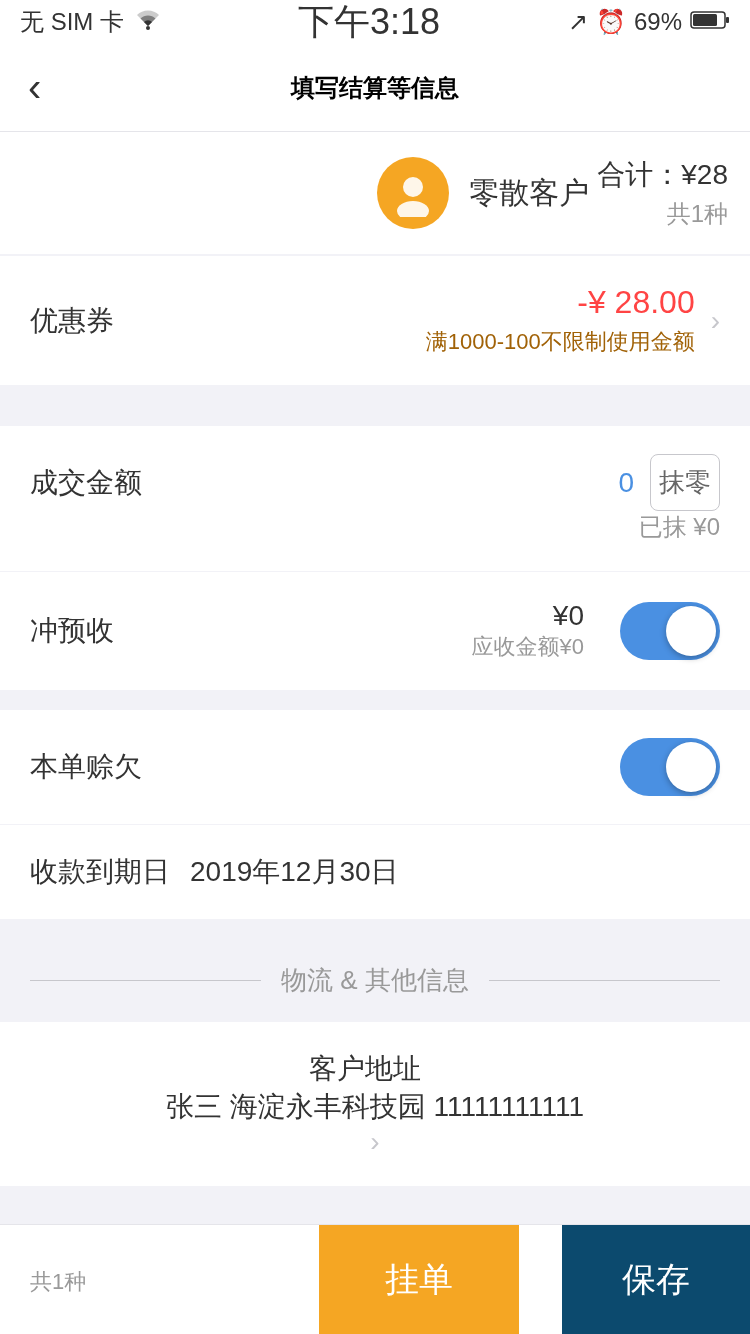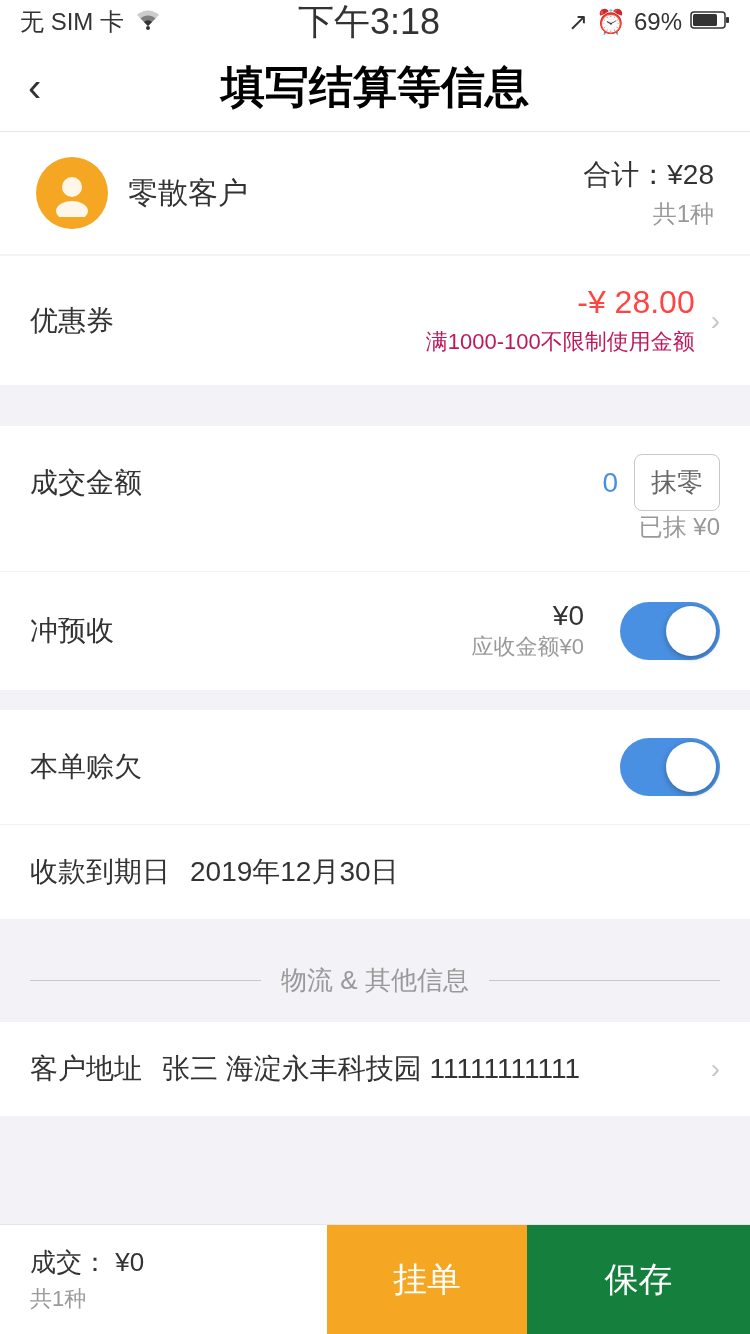--- a/index.html
+++ b/index.html
@@ -43,43 +43,43 @@
       border-bottom: 1px solid #e5e5ea;
     }
     .nav-back {
       position: absolute;
       left: 28px;
       font-size: 40px;
       color: #333;
       cursor: pointer;
     }
     .nav-title {
-      font-size: 44px;
+      font-size: 24px;
       font-weight: 600;
       color: #000;
     }
 
     
     .content {
       padding-bottom: 120px;
     }
 
     
     .card {
       background: #fff;
       margin-bottom: 20px;
     }
 
     
     .customer-row {
       background: #fff;
-      padding: 24px 36px;
-      display: flex;
-      align-items: center;
-      justify-content: space-between;
+      padding: 24px 22px;
+      display: flex;
+      align-items: center;
+      justify-content: flex-end;
       margin-bottom: 2px;
     }
     .customer-left { display: flex; align-items: center; gap: 20px; }
     .avatar {
       width: 72px;
       height: 72px;
       border-radius: 50%;
       background: #f5a623;
       display: flex;
       align-items: center;
@@ -99,31 +99,31 @@
       display: flex;
       align-items: center;
       justify-content: space-between;
       border-bottom: 1px solid #f2f2f7;
     }
     .row-label { font-size: 28px; color: #333; }
     .row-right { display: flex; align-items: center; gap: 16px; }
     .row-value { font-size: 28px; color: #333; text-align: right; }
     .row-value.blue { color: #4a90e2; }
     .row-value.discount { font-size: 32px; color: #ff4444; font-weight: 500; }
-    .row-sub { font-size: 22px; color: #be185d; margin-top: 6px; text-align: right; }
+    .row-sub { font-size: 22px; color: #a16207; margin-top: 6px; text-align: right; }
     .chevron {
       color: #c7c7cc;
       font-size: 28px;
     }
 
     
     .round-zero-btn {
       border: 1px solid #c7c7cc;
       border-radius: 8px;
-      padding: 10px 16px;
+      padding: 10px 8px;
       font-size: 26px;
       color: #666;
       background: #fff;
       cursor: pointer;
     }
 
     
     .toggle {
       width: 100px;
       height: 58px;
@@ -218,20 +218,21 @@
     .due-date-label { font-size: 28px; color: #333; }
     .due-date-value { font-size: 28px; color: #333; }
 
     
     .address-row {
       background: #fff;
       padding: 28px 30px;
       display: flex;
       align-items: center;
       justify-content: space-between;
+      flex-direction: column;
     }
     .address-label { font-size: 28px; color: #333; flex-shrink: 0; margin-right: 20px; }
     .address-value { font-size: 28px; color: #333; flex: 1; }
 
     
     .bottom-bar {
       position: fixed;
       bottom: 0;
       left: 0;
       width: 750px;
@@ -255,29 +256,30 @@
       background: #f5a623;
       display: flex;
       align-items: center;
       justify-content: center;
       font-size: 34px;
       color: #fff;
       font-weight: 500;
       cursor: pointer;
     }
     .btn-save {
-      width: 223px;
-      background: #15803d;
+      width: 188px;
+      background: #0c4a6e;
       display: flex;
       align-items: center;
       justify-content: center;
       font-size: 34px;
       color: #fff;
       font-weight: 500;
       cursor: pointer;
+      margin-left: 43px;
     }
   </style>
 </head>
 <body>
 
 <div class="status-bar">
   <div class="status-left">
     <span>无 SIM 卡</span>
     <span>
       <svg width="28" height="22" viewBox="0 0 28 22">
@@ -394,21 +396,17 @@
   <div class="card address-row">
     <span class="address-label">客户地址</span>
     <span class="address-value">张三 海淀永丰科技园 11111111111</span>
     <span class="chevron">›</span>
   </div>
 
 </div>
 
 <div class="bottom-bar">
   <div class="bottom-info">
-    <div class="bottom-transaction">
-      <span>成交：</span>
-      <span>¥0</span>
-    </div>
     <div class="bottom-count">共1种</div>
   </div>
   <div class="btn-hang">挂单</div>
   <div class="btn-save">保存</div>
 </div>
 
 </body></html>

